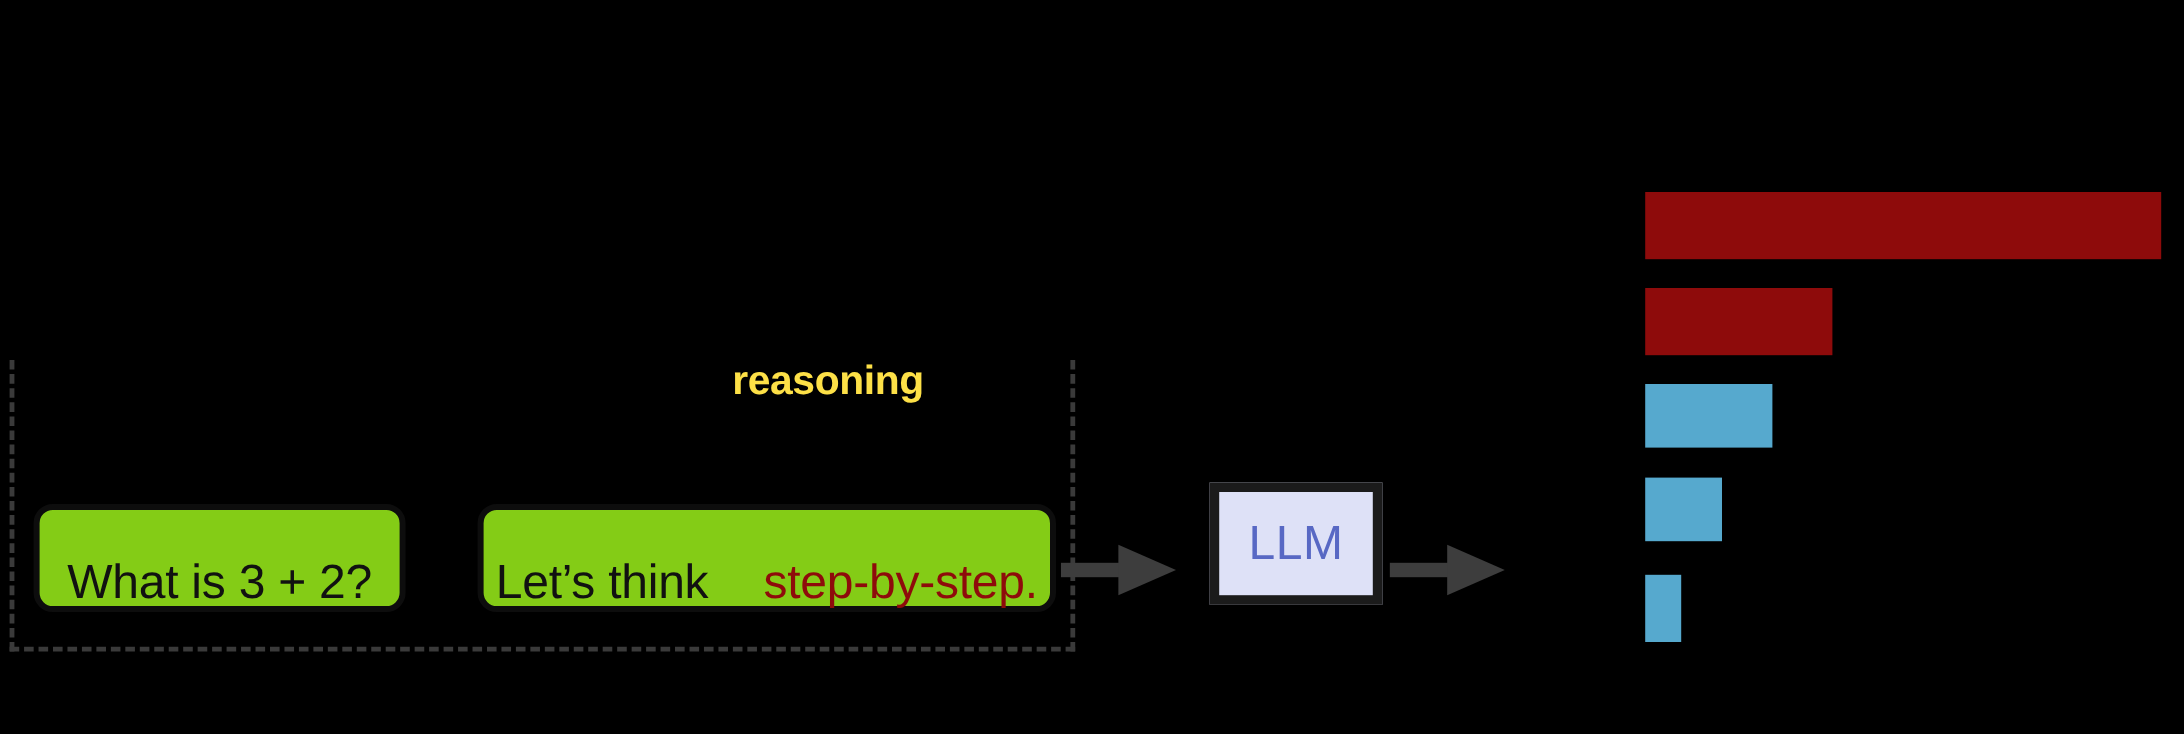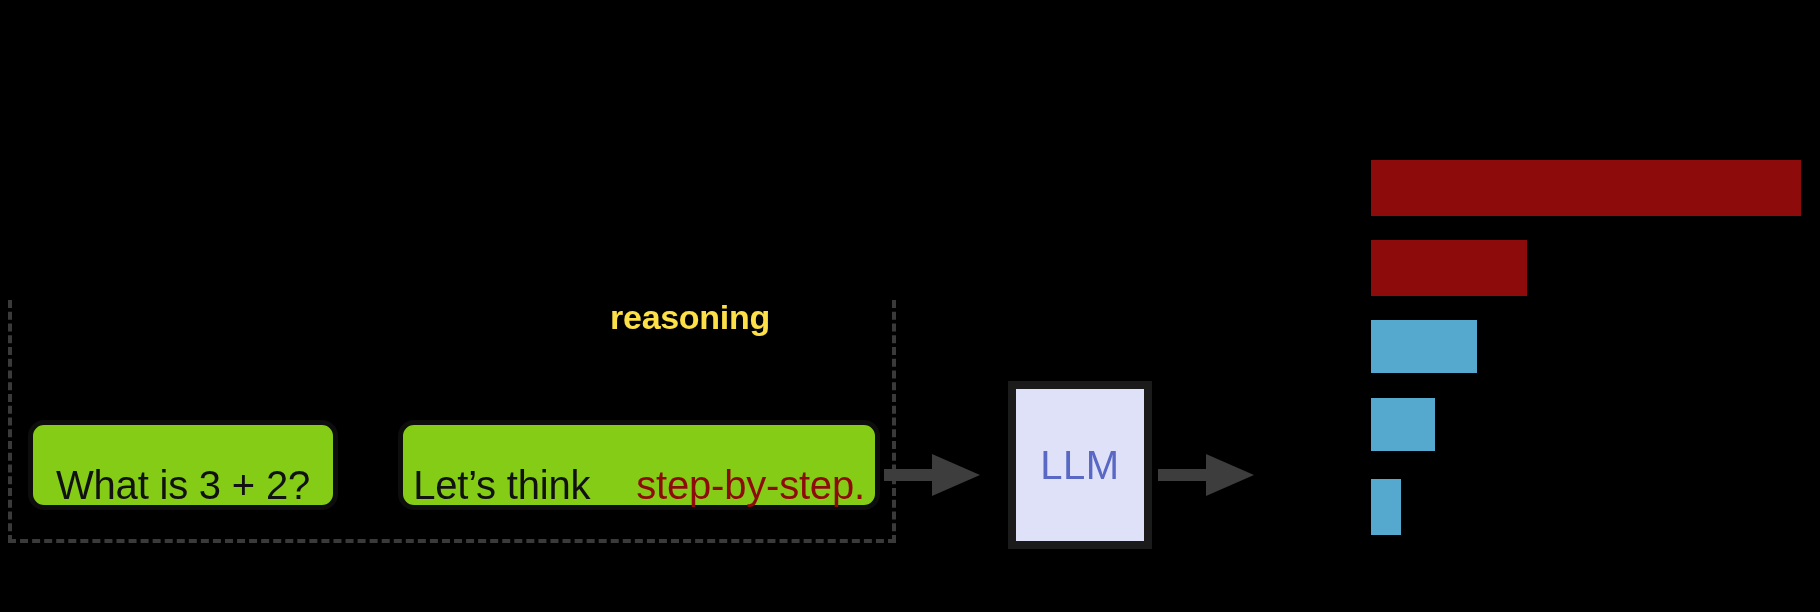--- a/index.html
+++ b/index.html
@@ -88,23 +88,23 @@
     height: 46px;
   }
   .arrow svg { display: block; }
   #arrow-prompt-to-llm { left: 884px; top: 452px; width: 96px; }
   #arrow-llm-to-output { left: 1158px; top: 452px; width: 96px; }
 
   
   #llm-node {
     position: absolute;
     left: 1008px;
-    top: 381px;
+    top: 402px;
     width: 144px;
-    height: 168px;
+    height: 102px;
     background: #dee1f7;
     border: 8px solid #1b1b1b;
     box-sizing: border-box;
     display: flex;
     align-items: center;
     justify-content: center;
   }
   #llm-node .llm-text {
     font-size: 40px;
     color: #5868c4;

